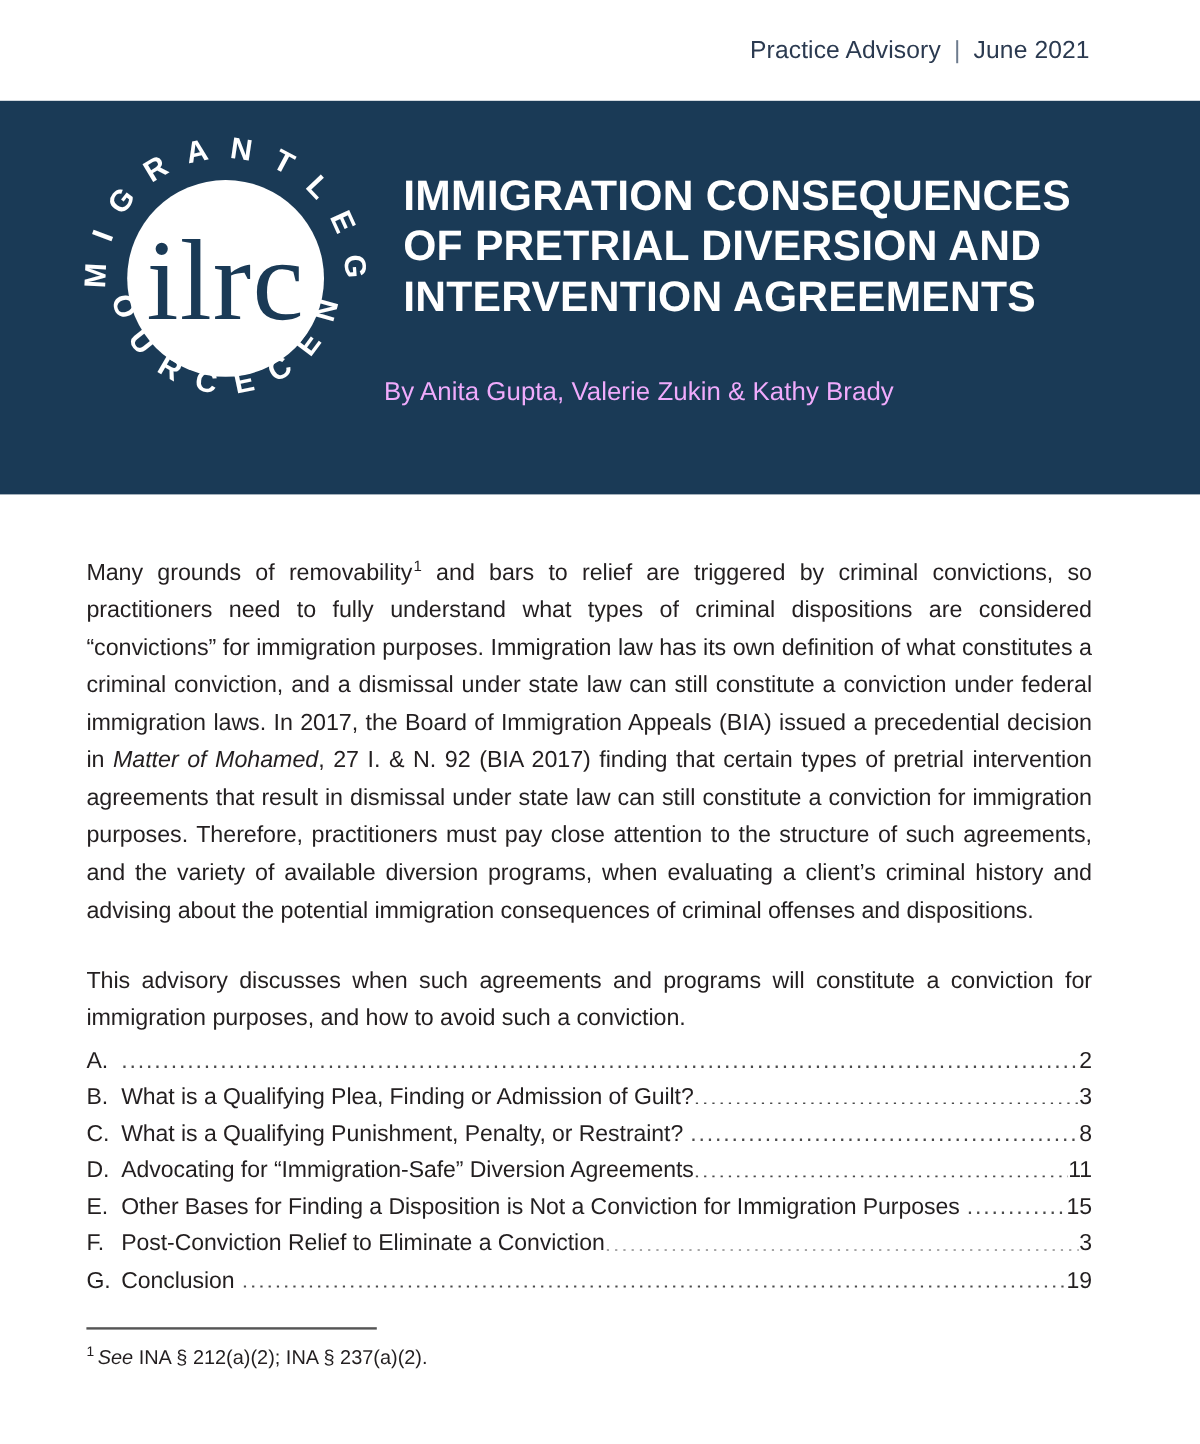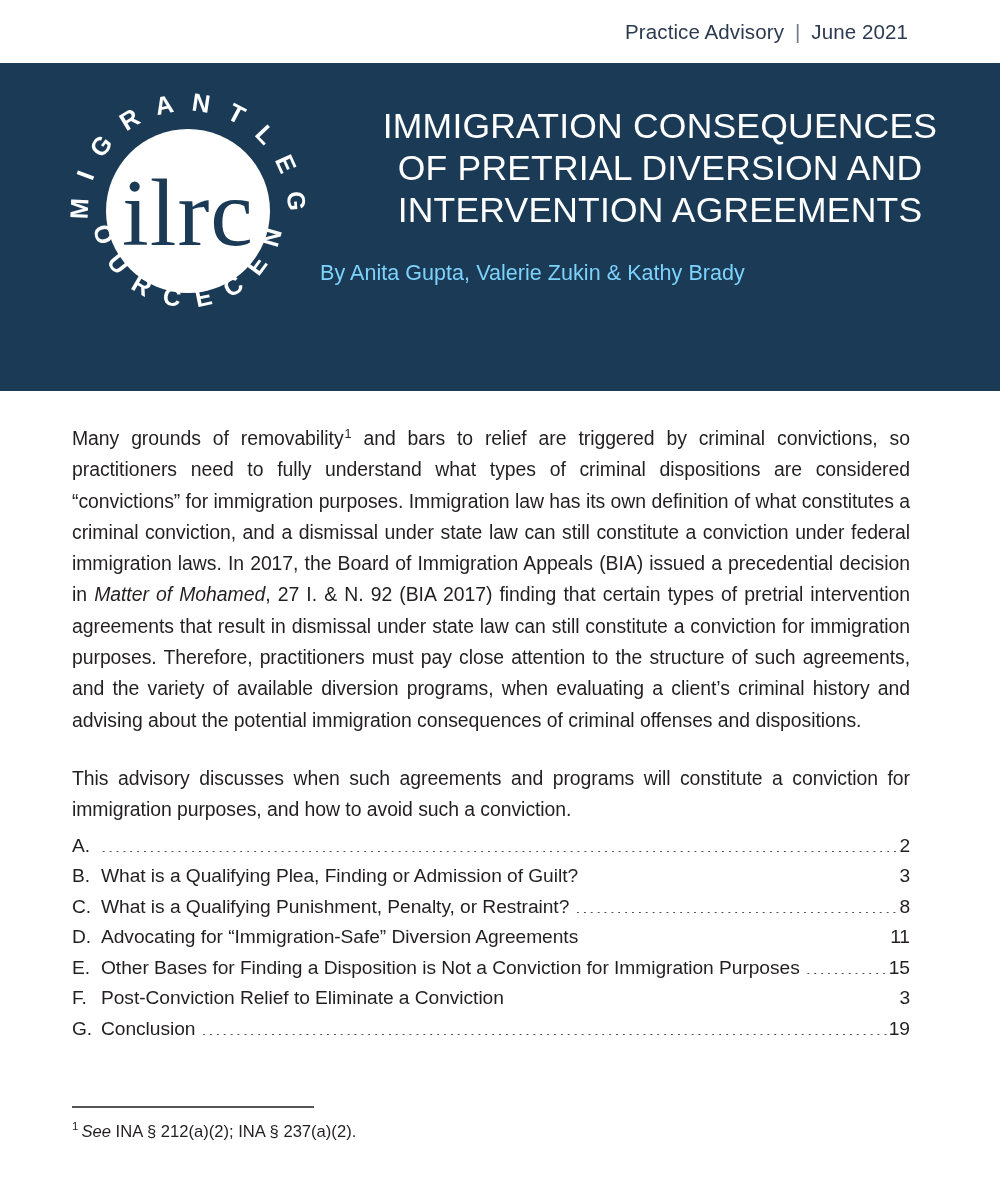--- a/index.html
+++ b/index.html
@@ -11,21 +11,21 @@
     width: 1000px;
     height: 1203px;
     font-family: "Liberation Sans", sans-serif;
     color: #231f20;
     position: relative;
     overflow: hidden;
   }
 
   
   .running-head {
-    height: 63px;
+    height: 84px;
     display: flex;
     align-items: center;
     justify-content: flex-end;
     padding-right: 92px;
     box-sizing: border-box;
   }
   .running-head .rh-text {
     font-size: 20.5px;
     color: #2b3a50;
     letter-spacing: .1px;
@@ -62,48 +62,47 @@
   .mast-text {
     margin-left: 6px;
     margin-top: 42px;
     flex: 1 1 auto;
   }
   .doc-title {
     color: #ffffff;
     font-size: 35.5px;
     line-height: 42px;
     letter-spacing: .2px;
-    font-weight: 400;
+    font-weight: 700;
     white-space: pre-line;
-    margin: 0;
-    text-align: center;
+    margin: 16px;
   }
   .doc-byline {
-    color: #7dd3fc;
+    color: #f0abfc;
     font-size: 21.5px;
     line-height: 28px;
     margin: 0;
     padding-top: 28px;
     letter-spacing: .05px;
   }
 
   
   .page-body {
     padding: 0 90px 0 72px;
     box-sizing: border-box;
   }
   p.para {
     text-align: justify;
     font-size: 19.4px;
     line-height: 31.3px;
     margin: 0;
     color: #231f20;
     letter-spacing: -0.05px;
   }
-  p.para.first { padding-top: 32px; }
+  p.para.first { padding-top: 50px; }
   p.para.second { padding-top: 27px; }
   sup.fn-ref {
     font-size: 12.5px;
     vertical-align: super;
     line-height: 0;
     padding-left: 1px;
   }
   i, em { font-style: italic; }
 
   

